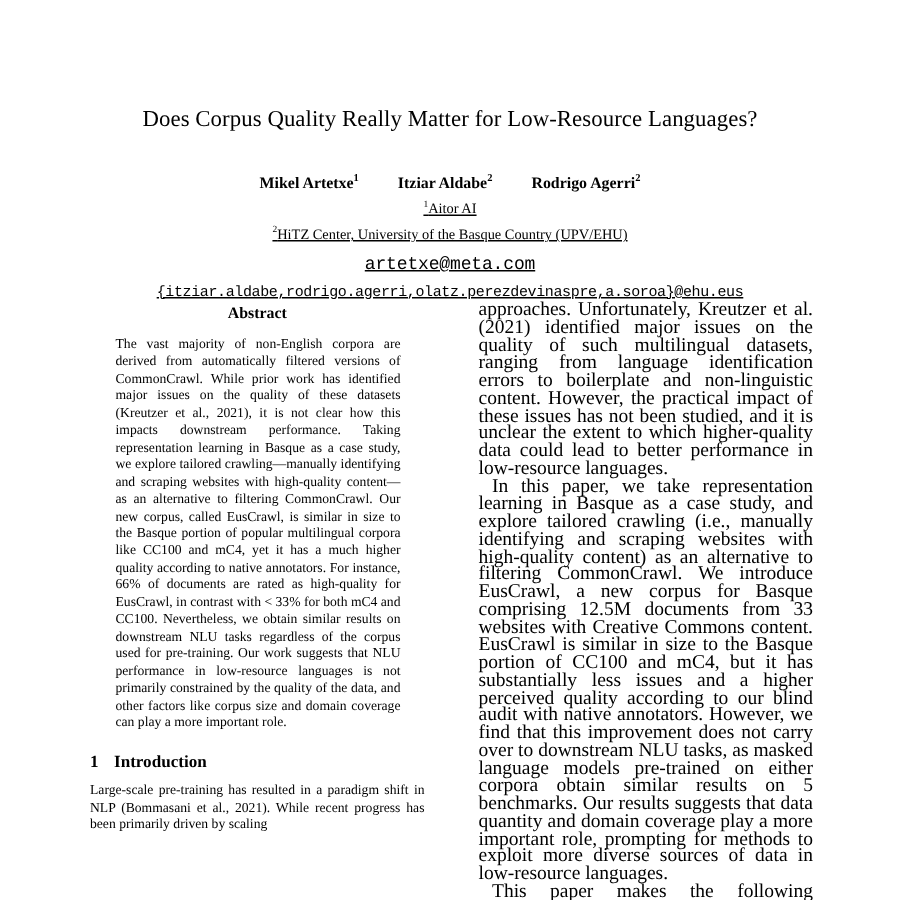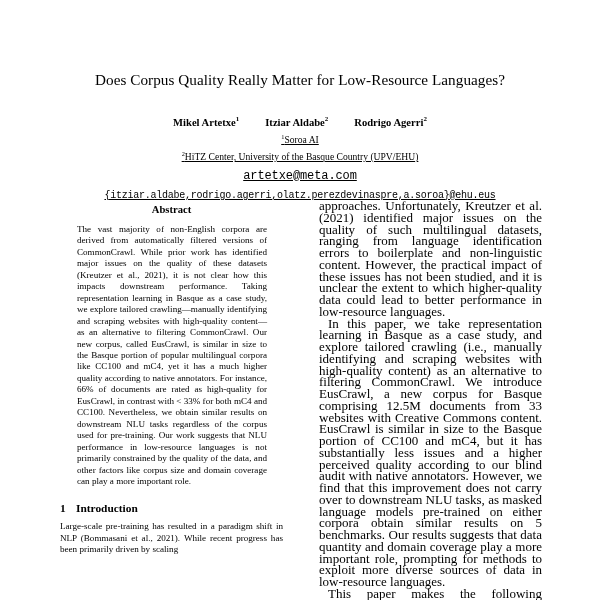--- a/index.html
+++ b/index.html
@@ -144,21 +144,21 @@
 
     <div class="paper-title">Does Corpus Quality Really Matter for Low-Resource Languages?</div>
 
     <div class="authors">
 
       <span class="author-row">
         <span class="author"><span>Mikel Artetxe</span><sup>1</sup></span><span class="author"><span>Itziar Aldabe</span><sup>2</sup></span><span class="author"><span>Rodrigo Agerri</span><sup>2</sup></span>
       </span>
 
 
-      <div class="affil"><sup>1</sup><span>Soroa AI</span></div>
+      <div class="affil"><sup>1</sup><span>Aitor AI</span></div>
 
       <div class="affil"><sup>2</sup><span>HiTZ Center, University of the Basque Country (UPV/EHU)</span></div>
 
       <div class="affil email">artetxe@meta.com</div>
       <div class="affil email wide">{itziar.aldabe,rodrigo.agerri,olatz.perezdevinaspre,a.soroa}@ehu.eus</div>
 
     </div>
   </div>
 
   <div class="columns">

